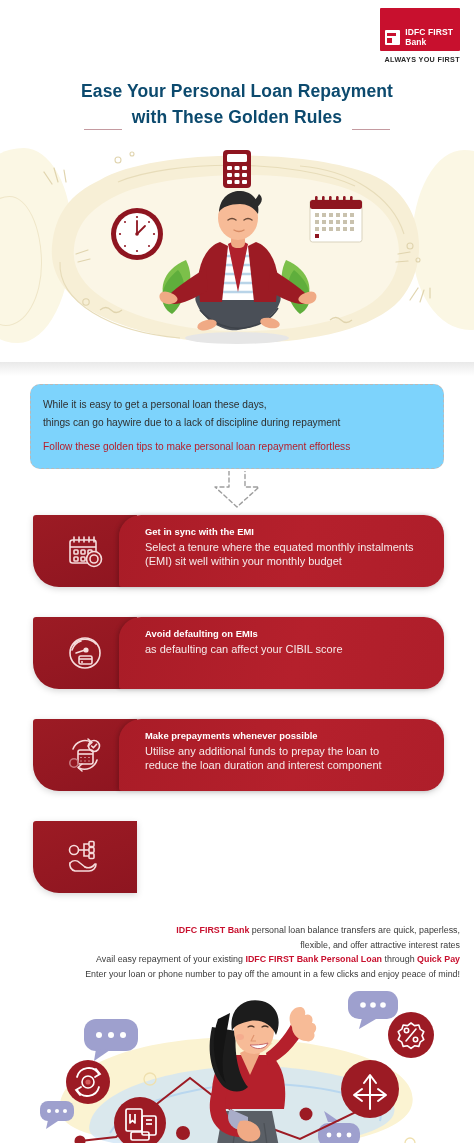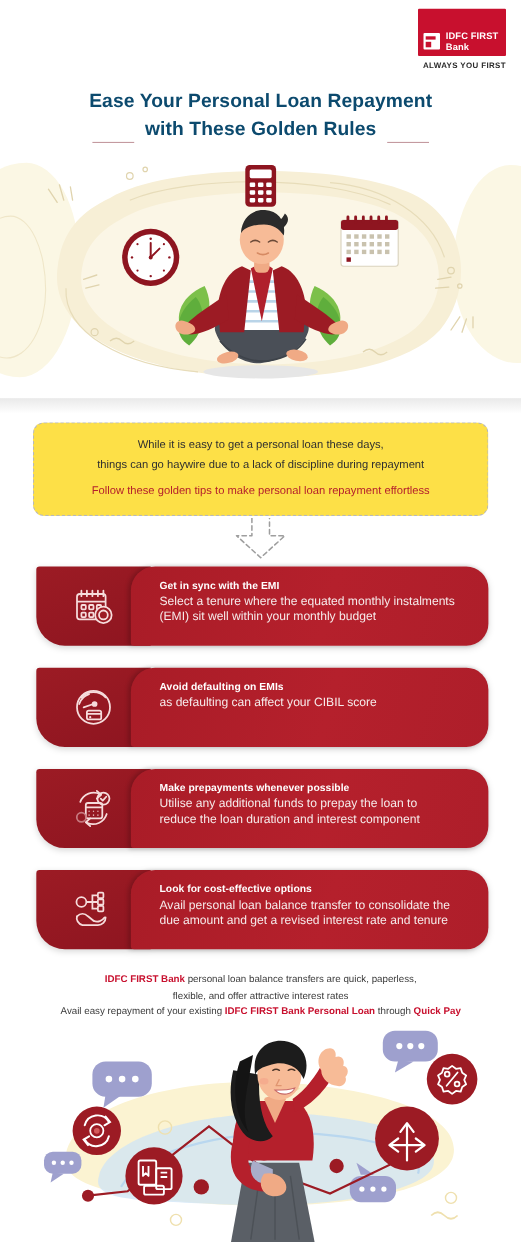--- a/index.html
+++ b/index.html
@@ -102,41 +102,41 @@
     width:474px; height:14px;
     background:linear-gradient(to bottom,#e9e9e9,#ffffff);
   }
 
   .intro-box {
     position:relative;
     margin:8px 30px 0 30px;
     border:1px dashed #b9b9b9;
     border-radius:10px;
     padding:11px 12px 12px 12px;
-    text-align:center;
-    background:#fde047;
+    text-align:left;
+    background:#7dd3fc;
   }
   .intro-line {
     font-size:10.2px; color:#2f2f2f; line-height:18px;
   }
   .intro-accent {
     font-size:10.2px; color:#B5202C; line-height:18px; margin-top:6px;
   }
 
   .arrow-down {
     position:relative; width:474px; height:46px;
   }
   .arrow-down svg { position:absolute; left:207px; top:2px; }
 
   
   .cards { margin:0 30px 0 33px; }
   .card {
     position:relative;
     height:72px;
-    margin-bottom:20px;
+    margin-bottom:30px;
     filter:drop-shadow(0 2px 3px rgba(0,0,0,.16));
   }
   .card-icon-panel {
     position:absolute; left:0; top:0;
     width:104px; height:72px;
     background:linear-gradient(160deg,#9C1B24 0%,#8E1520 100%);
     border-radius:3px 0 0 26px;
     display:flex; align-items:center; justify-content:center;
   }
   .card-body {
@@ -152,21 +152,21 @@
     line-height:13px; margin-bottom:3px; letter-spacing:.05px;
   }
   .card-text {
     color:#f6eaea; font-size:11px; line-height:13.5px;
   }
   .card-icon svg { display:block; }
 
   
   .footer-text {
     margin:6px 14px 0 14px;
-    text-align:center;
+    text-align:right;
     font-size:8.9px; line-height:14.6px; color:#3a3a3a;
   }
   .hl { color:#C8102E; font-weight:bold; }
 
   
   .illus-bottom {
     position:relative; width:474px; height:200px; margin-top:2px;
   }
 </style>
 </head>
@@ -450,36 +450,32 @@
           <path d="M19 13 L19 19 L24 19"></path>
           <rect x="24" y="4.5" width="5" height="5" rx="1"></rect>
           <rect x="24" y="10.5" width="5" height="5" rx="1"></rect>
           <rect x="24" y="16.5" width="5" height="5" rx="1"></rect>
           <path d="M5 26 C8 23 12 23 15 26 L20 30" stroke-linecap="round"></path>
           <path d="M20 30 C24 32 28 30 30 27" stroke-linecap="round"></path>
           <path d="M5 26 C4 29 6 33 10 34 L24 34 C28 34 31 31 31 27" stroke-linecap="round"></path>
         </svg>
         </span>
       </div>
-      <div class="card-body">
-        <div class="card-title">Look for cost-effective options</div>
-        <div class="card-text">Avail personal loan balance transfer to consolidate the</div>
-        <div class="card-text">due amount and get a revised interest rate and tenure</div>
-      </div>
     </div>
   </div>
 
   <div class="footer-text">
     <div>
       <span class="hl">IDFC FIRST Bank</span><span> personal loan balance transfers are quick, paperless,</span>
     </div>
     <div>flexible, and offer attractive interest rates</div>
     <div>
       <span>Avail easy repayment of your existing </span><span class="hl">IDFC FIRST Bank Personal Loan</span><span> through </span><span class="hl">Quick Pay</span>
     </div>
+    <div>Enter your loan or phone number to pay off the amount in a few clicks and enjoy peace of mind!</div>
   </div>
 
   <div class="illus-bottom">
   <svg width="474" height="200" viewBox="0 0 474 200">
 
     <path d="M60 120 C70 70 180 48 270 56 C360 64 420 88 412 122 C404 156 300 172 200 166 C110 160 52 150 60 120 Z" fill="#fbf3d2"></path>
     <path d="M90 140 C100 100 200 78 280 84 C350 90 400 106 394 130 C388 156 290 170 205 166 C130 162 82 164 90 140 Z" fill="#cfe4f5" opacity=".75"></path>
     <path d="M110 150 C130 114 220 96 290 102 C350 107 386 120 380 138" fill="none" stroke="#b9d7ef" stroke-width="2"></path>
     <g fill="none" stroke="#efe0ae" stroke-width="1.3">
       <circle cx="150" cy="96" r="6"></circle>

